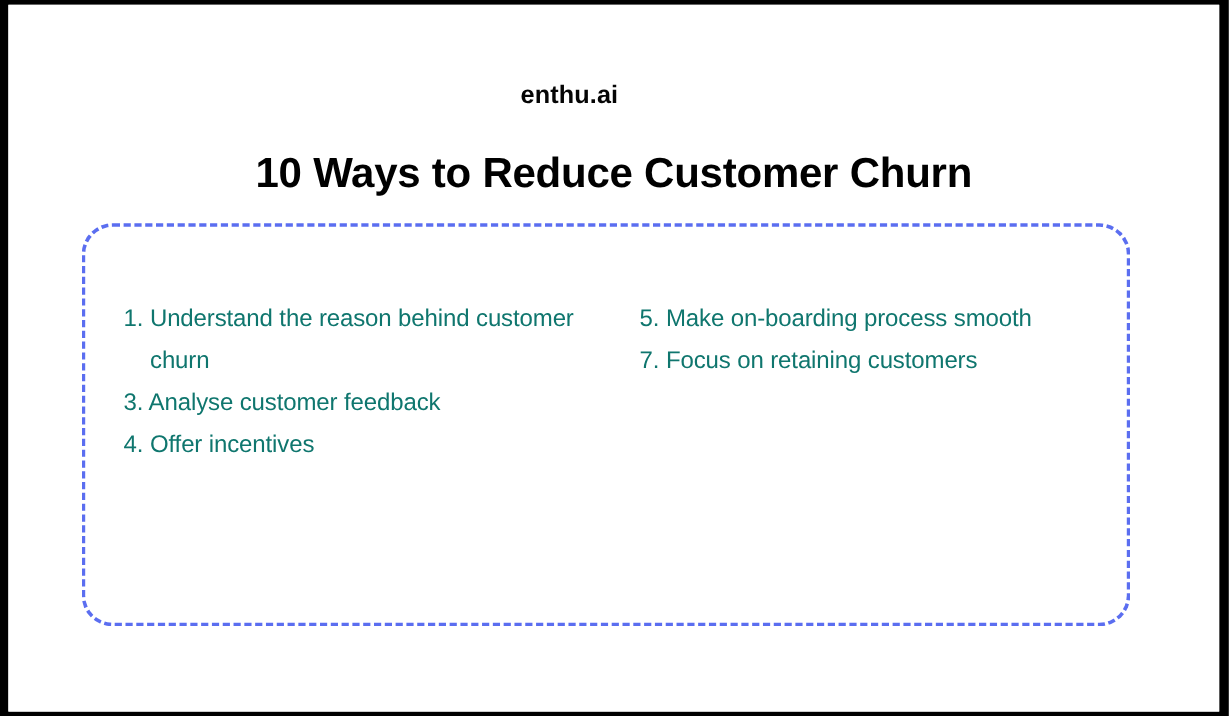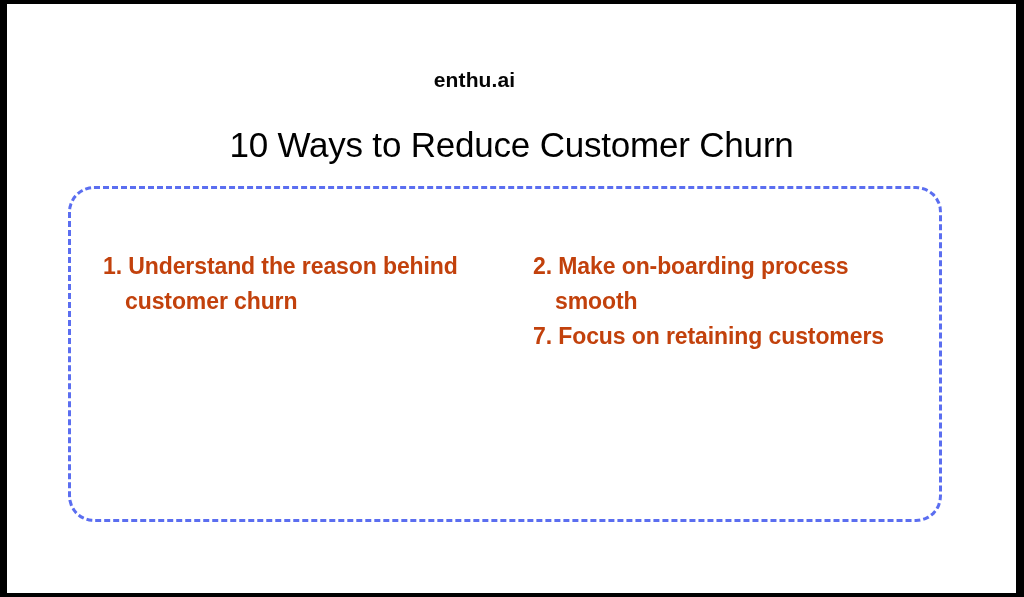--- a/index.html
+++ b/index.html
@@ -55,21 +55,21 @@
   }
 
   
   #slide-title {
     position: absolute;
     left: 0;
     top: 96px;
     width: 1009px;
     text-align: center;
     font-size: 35px;
-    font-weight: 400;
+    font-weight: 700;
     letter-spacing: -0.2px;
     color: #000000;
     line-height: 44px;
     white-space: nowrap;
   }
 
   
   #list-panel {
     position: absolute;
     left: 61px;
@@ -91,23 +91,23 @@
   }
 
   .list-column {
     position: absolute;
     top: 60px;
   }
   #list-column-left  { left: 32px;  width: 420px; }
   #list-column-right { left: 462px; width: 400px; }
 
   .list-item {
-    font-size: 23px;
-    font-weight: 700;
-    color: #c2410c;
+    font-size: 20px;
+    font-weight: 400;
+    color: #0f766e;
     line-height: 35px;
     letter-spacing: -0.1px;
     margin: 0;
   }
   .list-item.hang {
     padding-left: 22px;
     text-indent: -22px;
   }
 </style>
 </head>
@@ -118,24 +118,26 @@
 
     <div id="brand-wordmark">enthu.ai</div>
 
     <h1 id="slide-title">10 Ways to Reduce Customer Churn</h1>
 
     <div id="list-panel">
       <div id="list-columns">
 
         <div class="list-column" id="list-column-left">
           <p class="list-item hang">1. Understand the reason behind customer churn</p>
+          <p class="list-item hang">3. Analyse customer feedback</p>
+          <p class="list-item hang">4. Offer incentives</p>
         </div>
 
         <div class="list-column" id="list-column-right">
-          <p class="list-item hang">2. Make on-boarding process smooth</p>
+          <p class="list-item hang">5. Make on-boarding process smooth</p>
           <p class="list-item hang">7. Focus on retaining customers</p>
         </div>
 
       </div>
     </div>
 
   </div>
 </div>
 
 </body></html>

